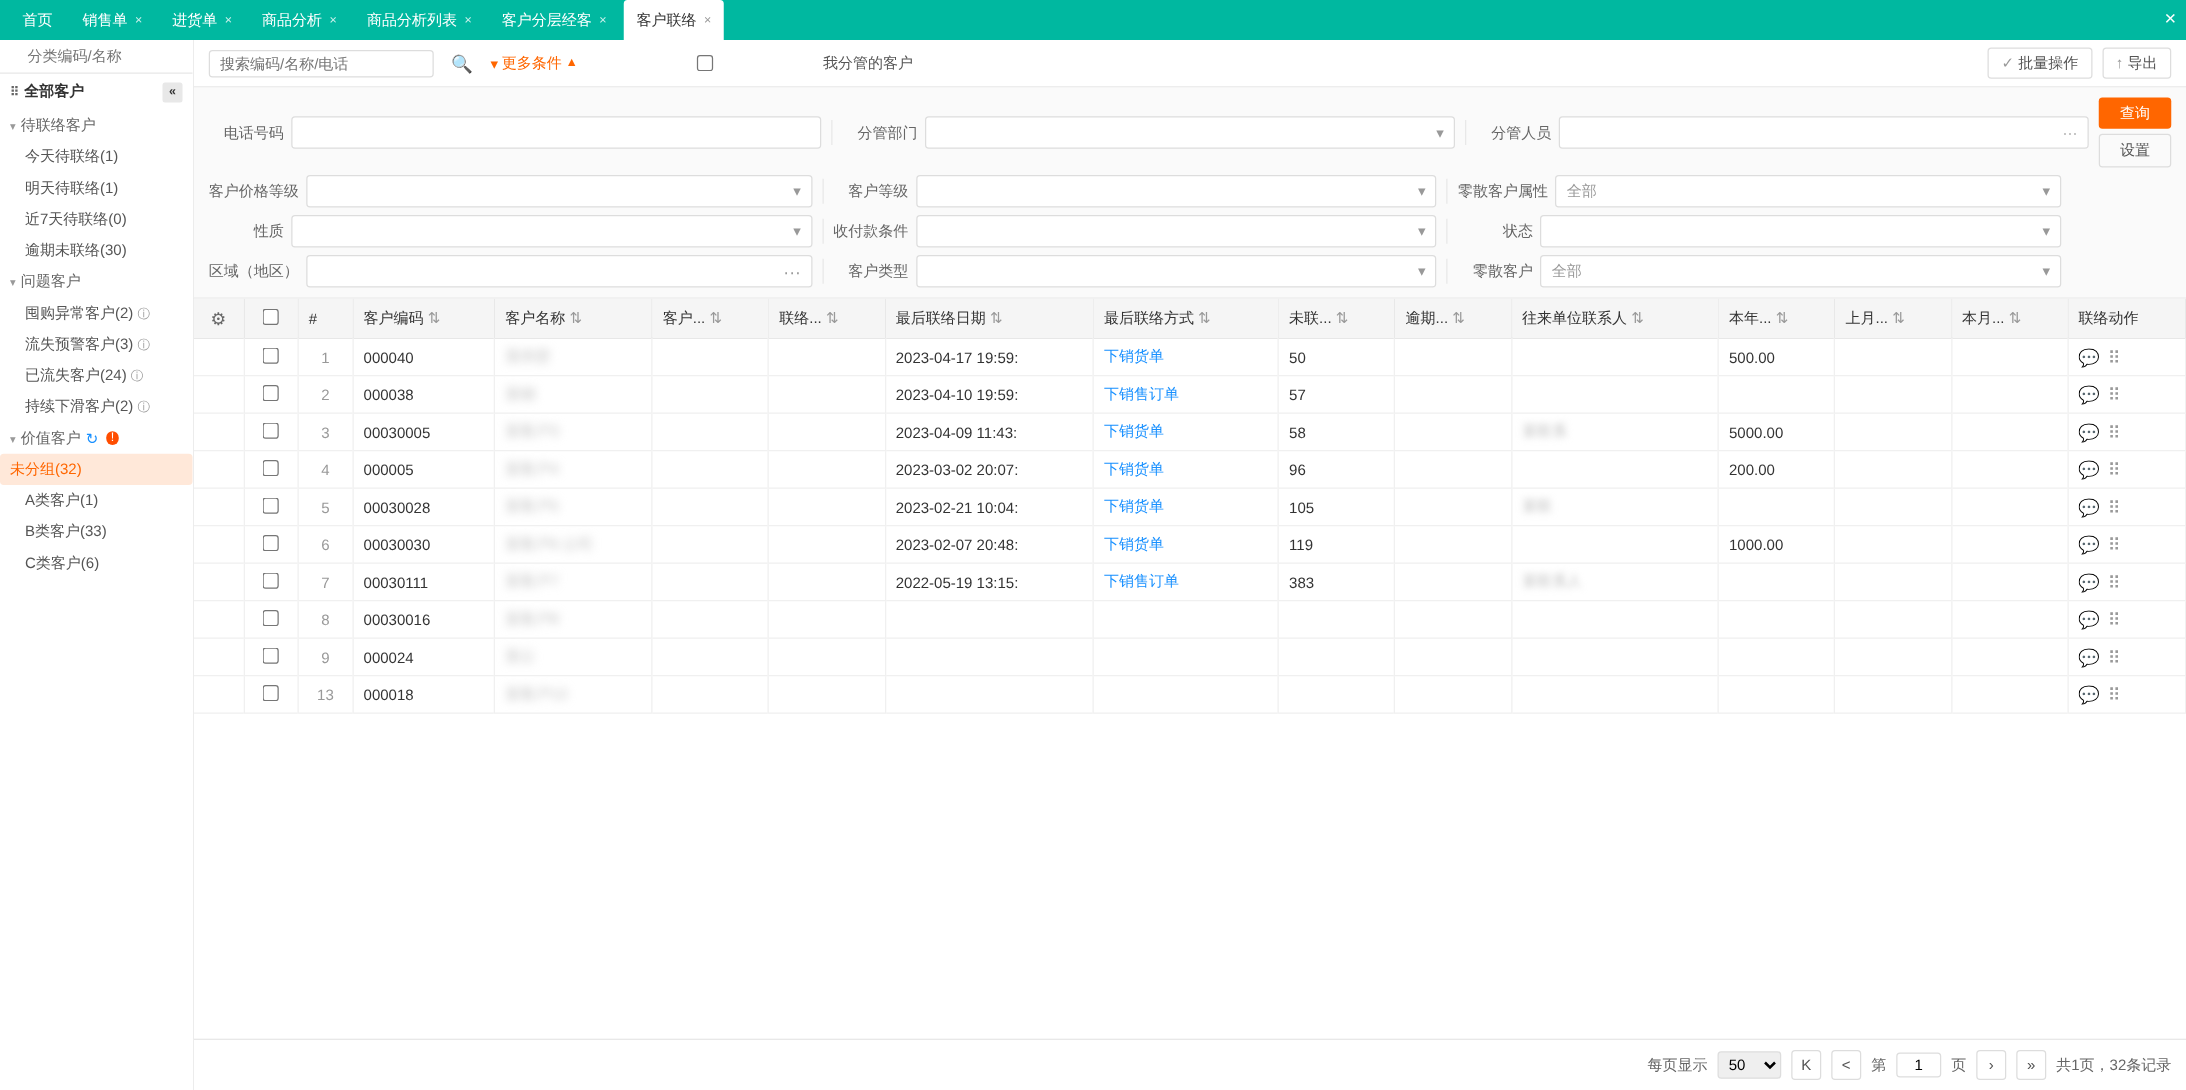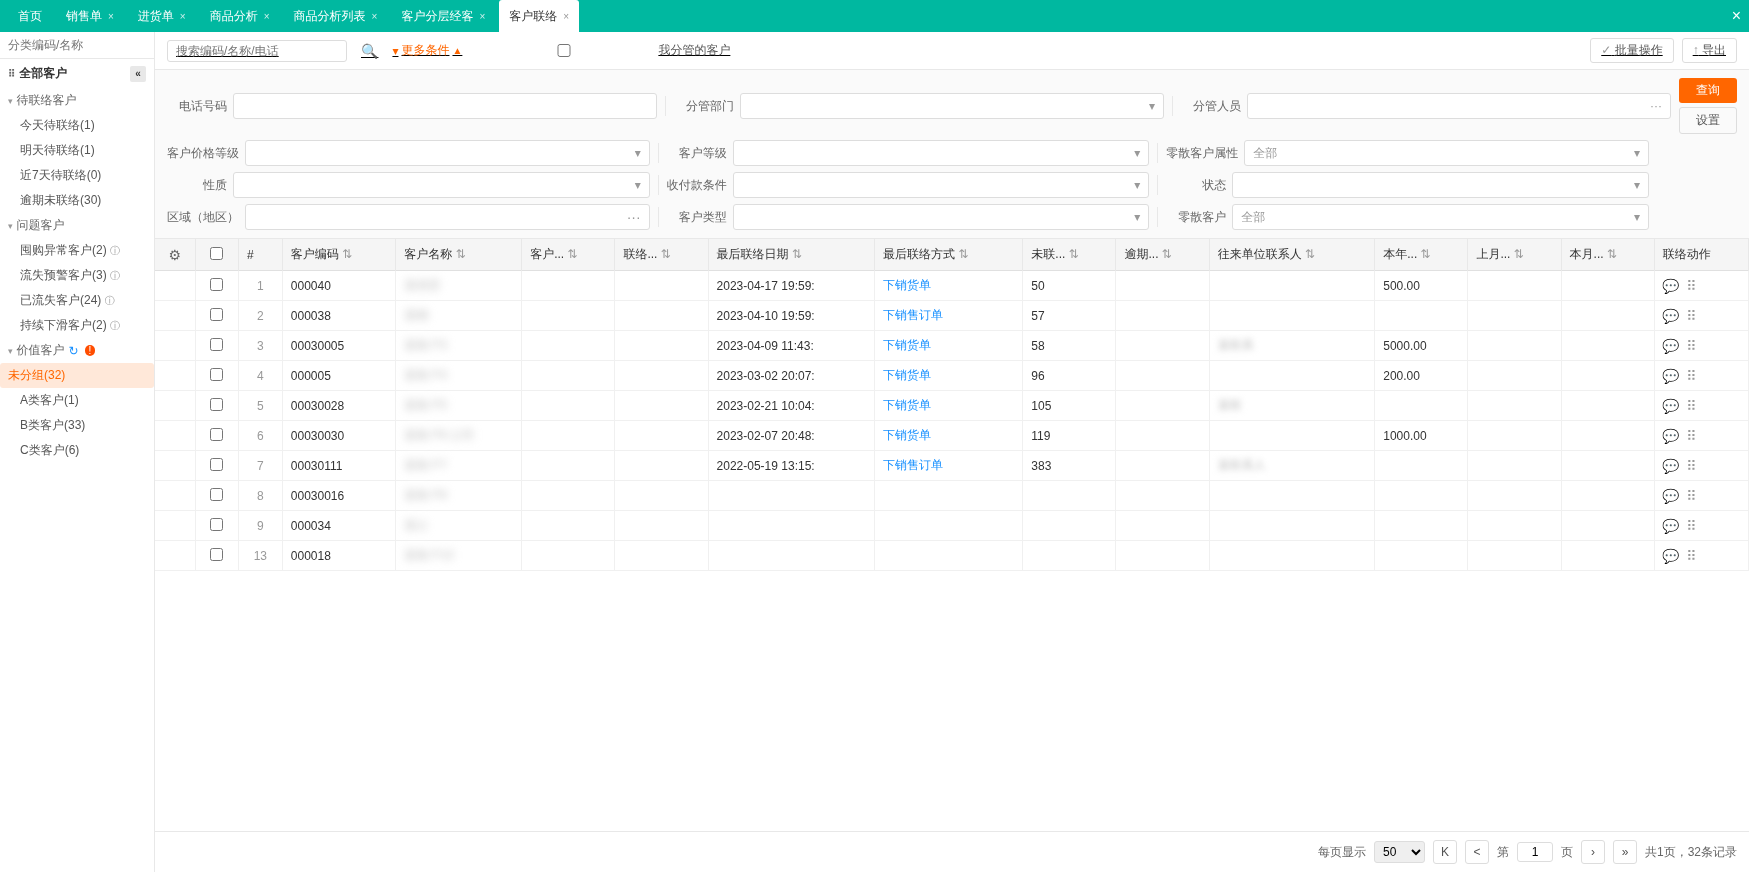--- a/index.html
+++ b/index.html
@@ -67,20 +67,21 @@
       padding: 6px 8px;
       border-bottom: 1px solid #e8e8e8;
       gap: 4px;
     }
     .sidebar-search input {
       border: none;
       outline: none;
       flex: 1;
       font-size: 12px;
       color: #999;
+      margin-left: 14px;
     }
     .sidebar-section-header {
       display: flex;
       align-items: center;
       padding: 6px 8px;
       font-weight: bold;
       color: #333;
       cursor: pointer;
       justify-content: space-between;
     }
@@ -133,21 +134,20 @@
     }
 
     
     .filter-bar {
       background: #fff;
       border-bottom: 1px solid #e8e8e8;
       padding: 6px 12px;
       display: flex;
       align-items: center;
       gap: 12px;
-      text-decoration: underline;
     }
     .filter-bar input {
       border: 1px solid #ddd;
       border-radius: 3px;
       padding: 3px 8px;
       width: 180px;
       outline: none;
       font-size: 12px;
     }
     .search-icon-btn {
@@ -828,21 +828,21 @@
         <div class="action-icons">
           <span class="action-icon" title="联络">💬</span>
           <span class="action-icon" title="更多">⠿</span>
         </div>
       </td>
     </tr>
             <tr>
       <td></td>
       <td class="checkbox-col"><input type="checkbox" style=""></td>
       <td class="row-num">9</td>
-      <td>000034</td>
+      <td>000024</td>
       <td style="filter:blur(4px);color:#bbb;cursor:pointer">某公</td>
       <td style="color:#bbb">​</td>
       <td style="color:#bbb">​</td>
       <td></td>
       <td></td>
       <td></td>
       <td></td>
       <td style="filter:none;color:#bbb"></td>
       <td></td>
       <td></td>

